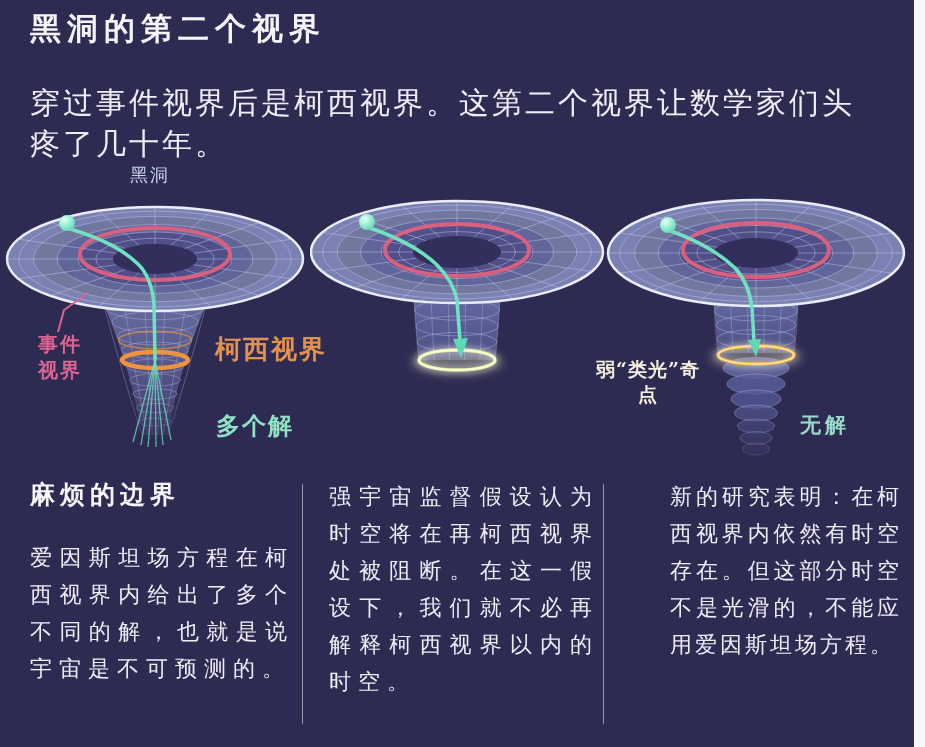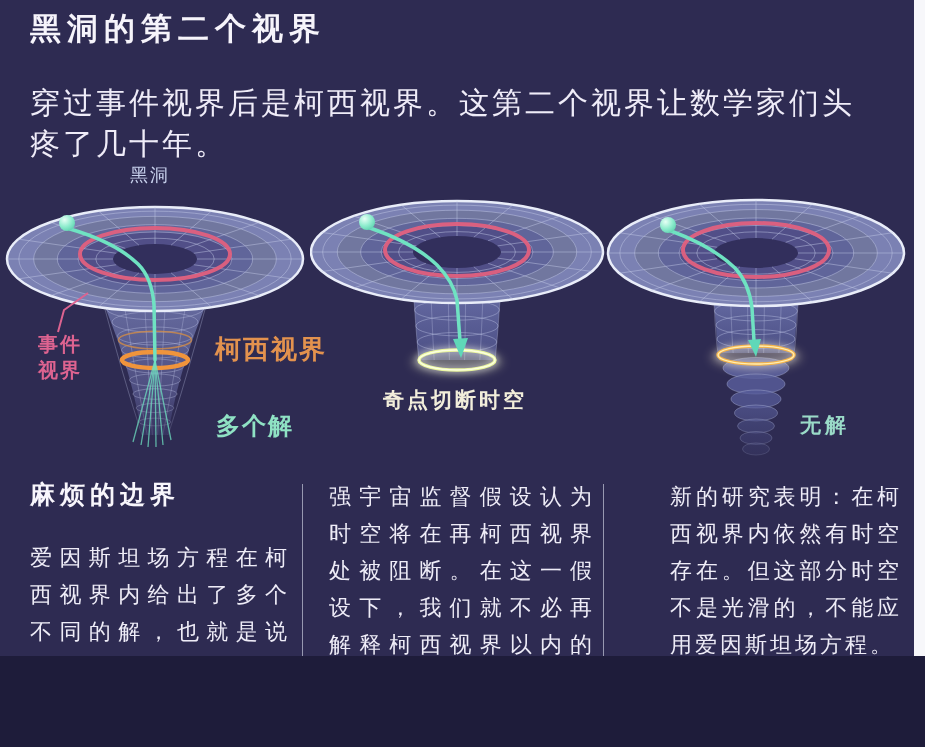--- a/index.html
+++ b/index.html
@@ -1,17 +1,17 @@
 <!DOCTYPE html>
 <html><head>
 <meta charset="utf-8">
 <style>
   html,body{margin:0;padding:0;background:#1e1c3a;}
   .page{
-    position:relative;width:925px;height:656px;overflow:hidden;
+    position:relative;width:925px;height:747px;overflow:hidden;
     background:#2e2b52;
     font-family:"DejaVu Serif","Liberation Serif",serif;
   }
   .white-strip{position:absolute;top:0;right:0;width:11px;height:747px;background:#f7f7fa;}
   .title{
     position:absolute;left:30px;top:8px;margin:0;
     font-size:31px;font-weight:bold;letter-spacing:6px;color:#f6f4fb;
   }
   .intro{
     position:absolute;left:30px;top:82px;width:845px;margin:0;
@@ -283,21 +283,21 @@
       <path d="M71 48 Q112 63 135 85 Q149 100 152 125 L154 158" fill="none" stroke="#6fe2c2" stroke-width="3.5" stroke-linecap="round"></path>
       <polygon points="148,157 161,156 156,174" fill="#5fd8b8"></polygon>
       <rect x="106" y="225" width="104" height="80" fill="url(#fdc)"></rect>
       <circle cx="68" cy="42" r="8" fill="url(#bgc)"></circle>
     </svg>
 
   <div class="lbl lbl-blackhole">黑洞</div>
   <div class="lbl lbl-event">事件视界</div>
   <div class="lbl lbl-cauchy">柯西视界</div>
   <div class="lbl lbl-multi">多个解</div>
-  <div class="lbl lbl-singcut">奇点切断时空</div>
+  <div class="lbl lbl-weak">弱“类光”奇点</div>
   <div class="lbl lbl-nosol">无解</div>
 
   <div class="columns">
     <div class="col col1">
       <h2>麻烦的边界</h2>
       <p>爱因斯坦场方程在柯西视界内给出了多个不同的解，也就是说宇宙是不可预测的。</p>
     </div>
     <div class="vdiv d1"></div>
     <div class="col col2">
       <p>强宇宙监督假设认为时空将在再柯西视界处被阻断。在这一假设下，我们就不必再解释柯西视界以内的时空。</p>

